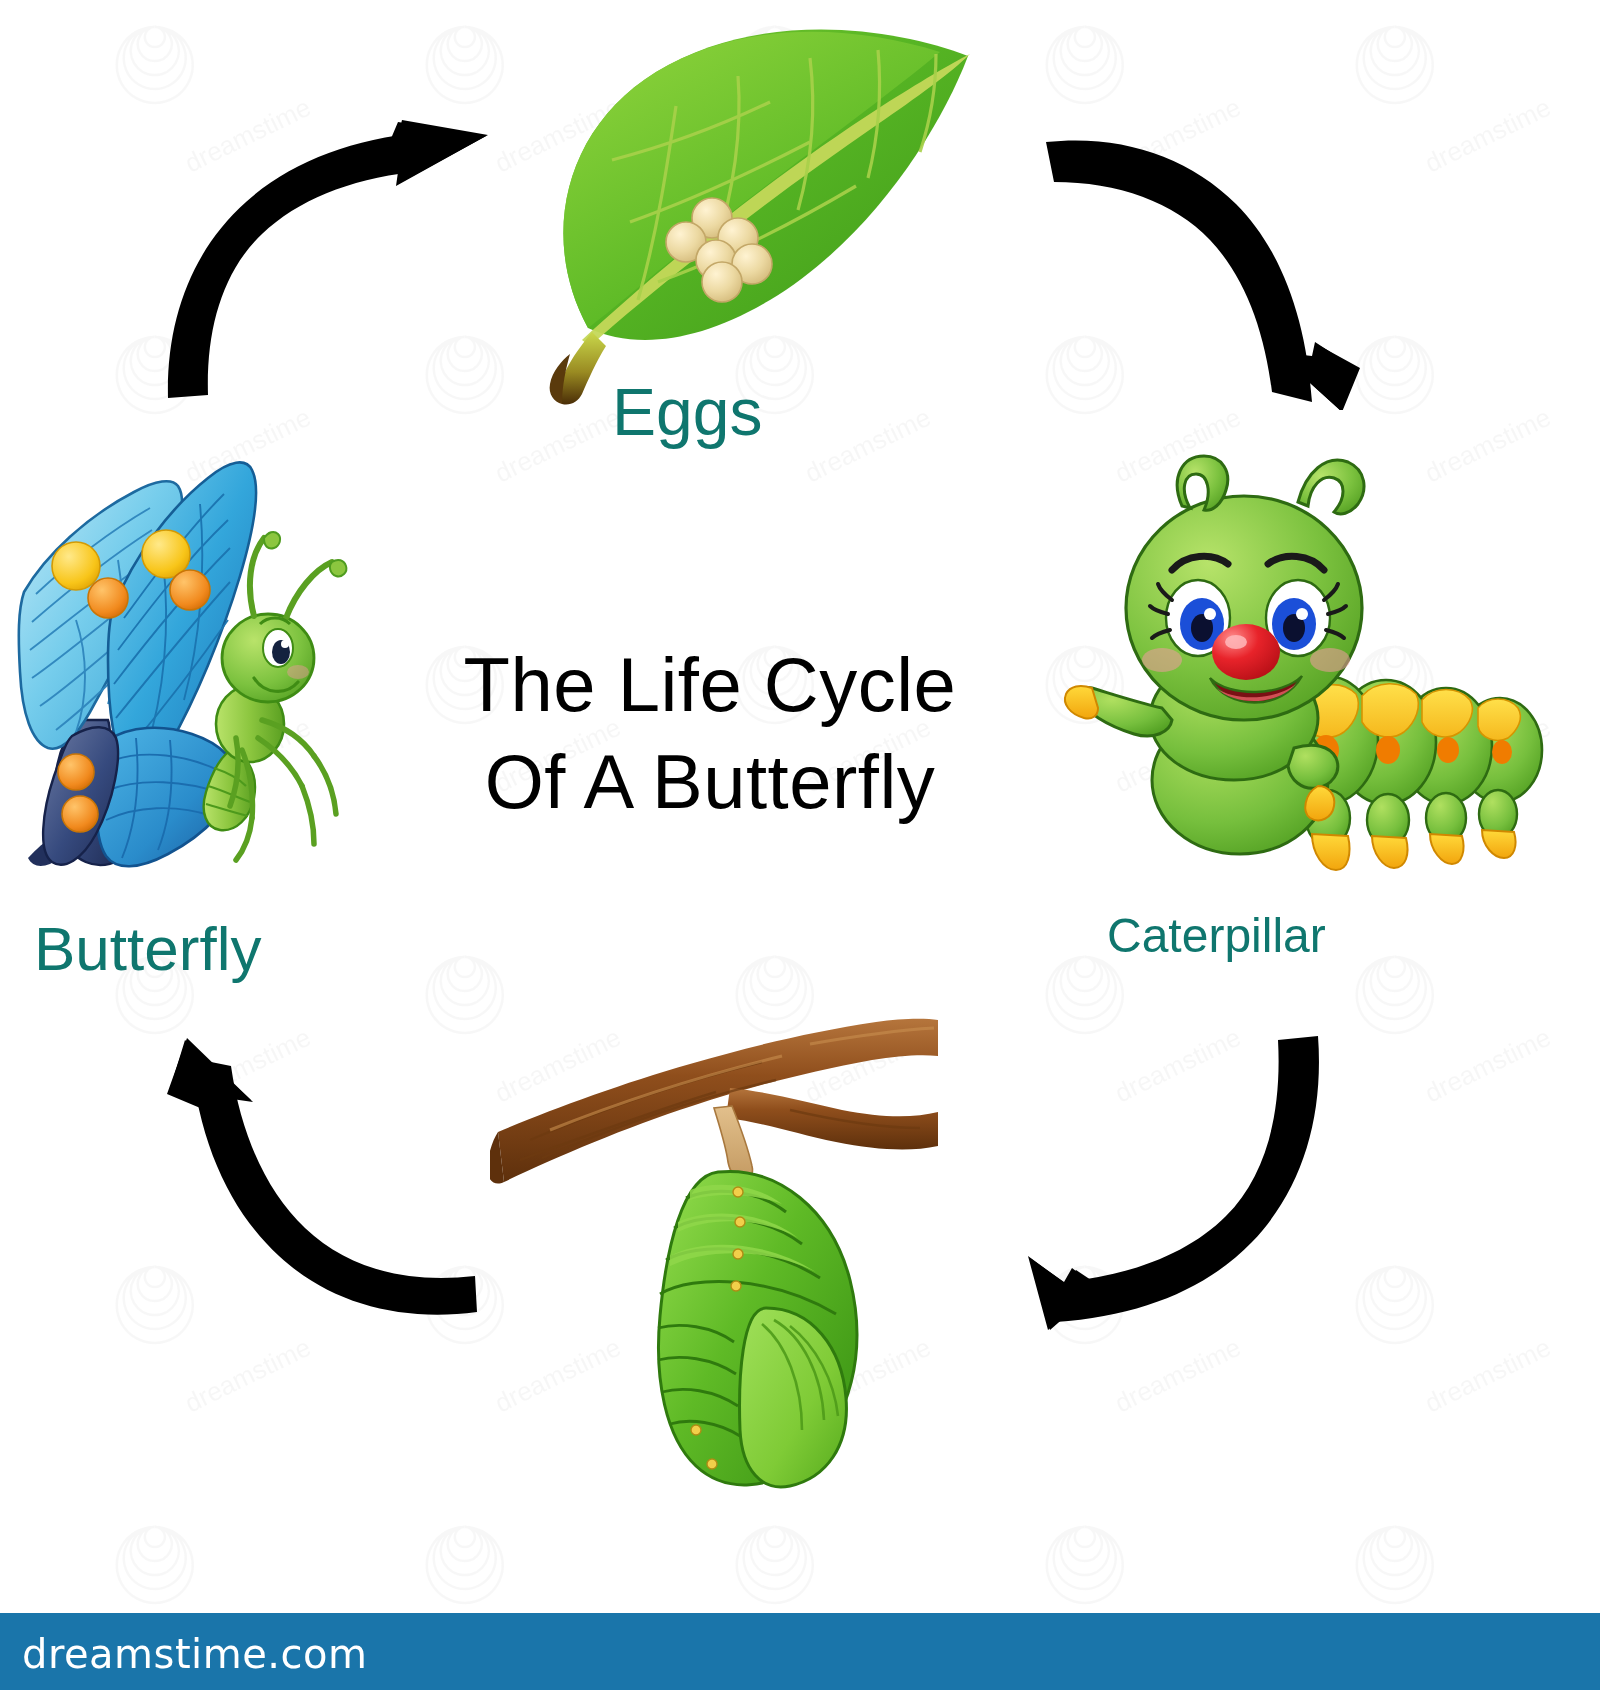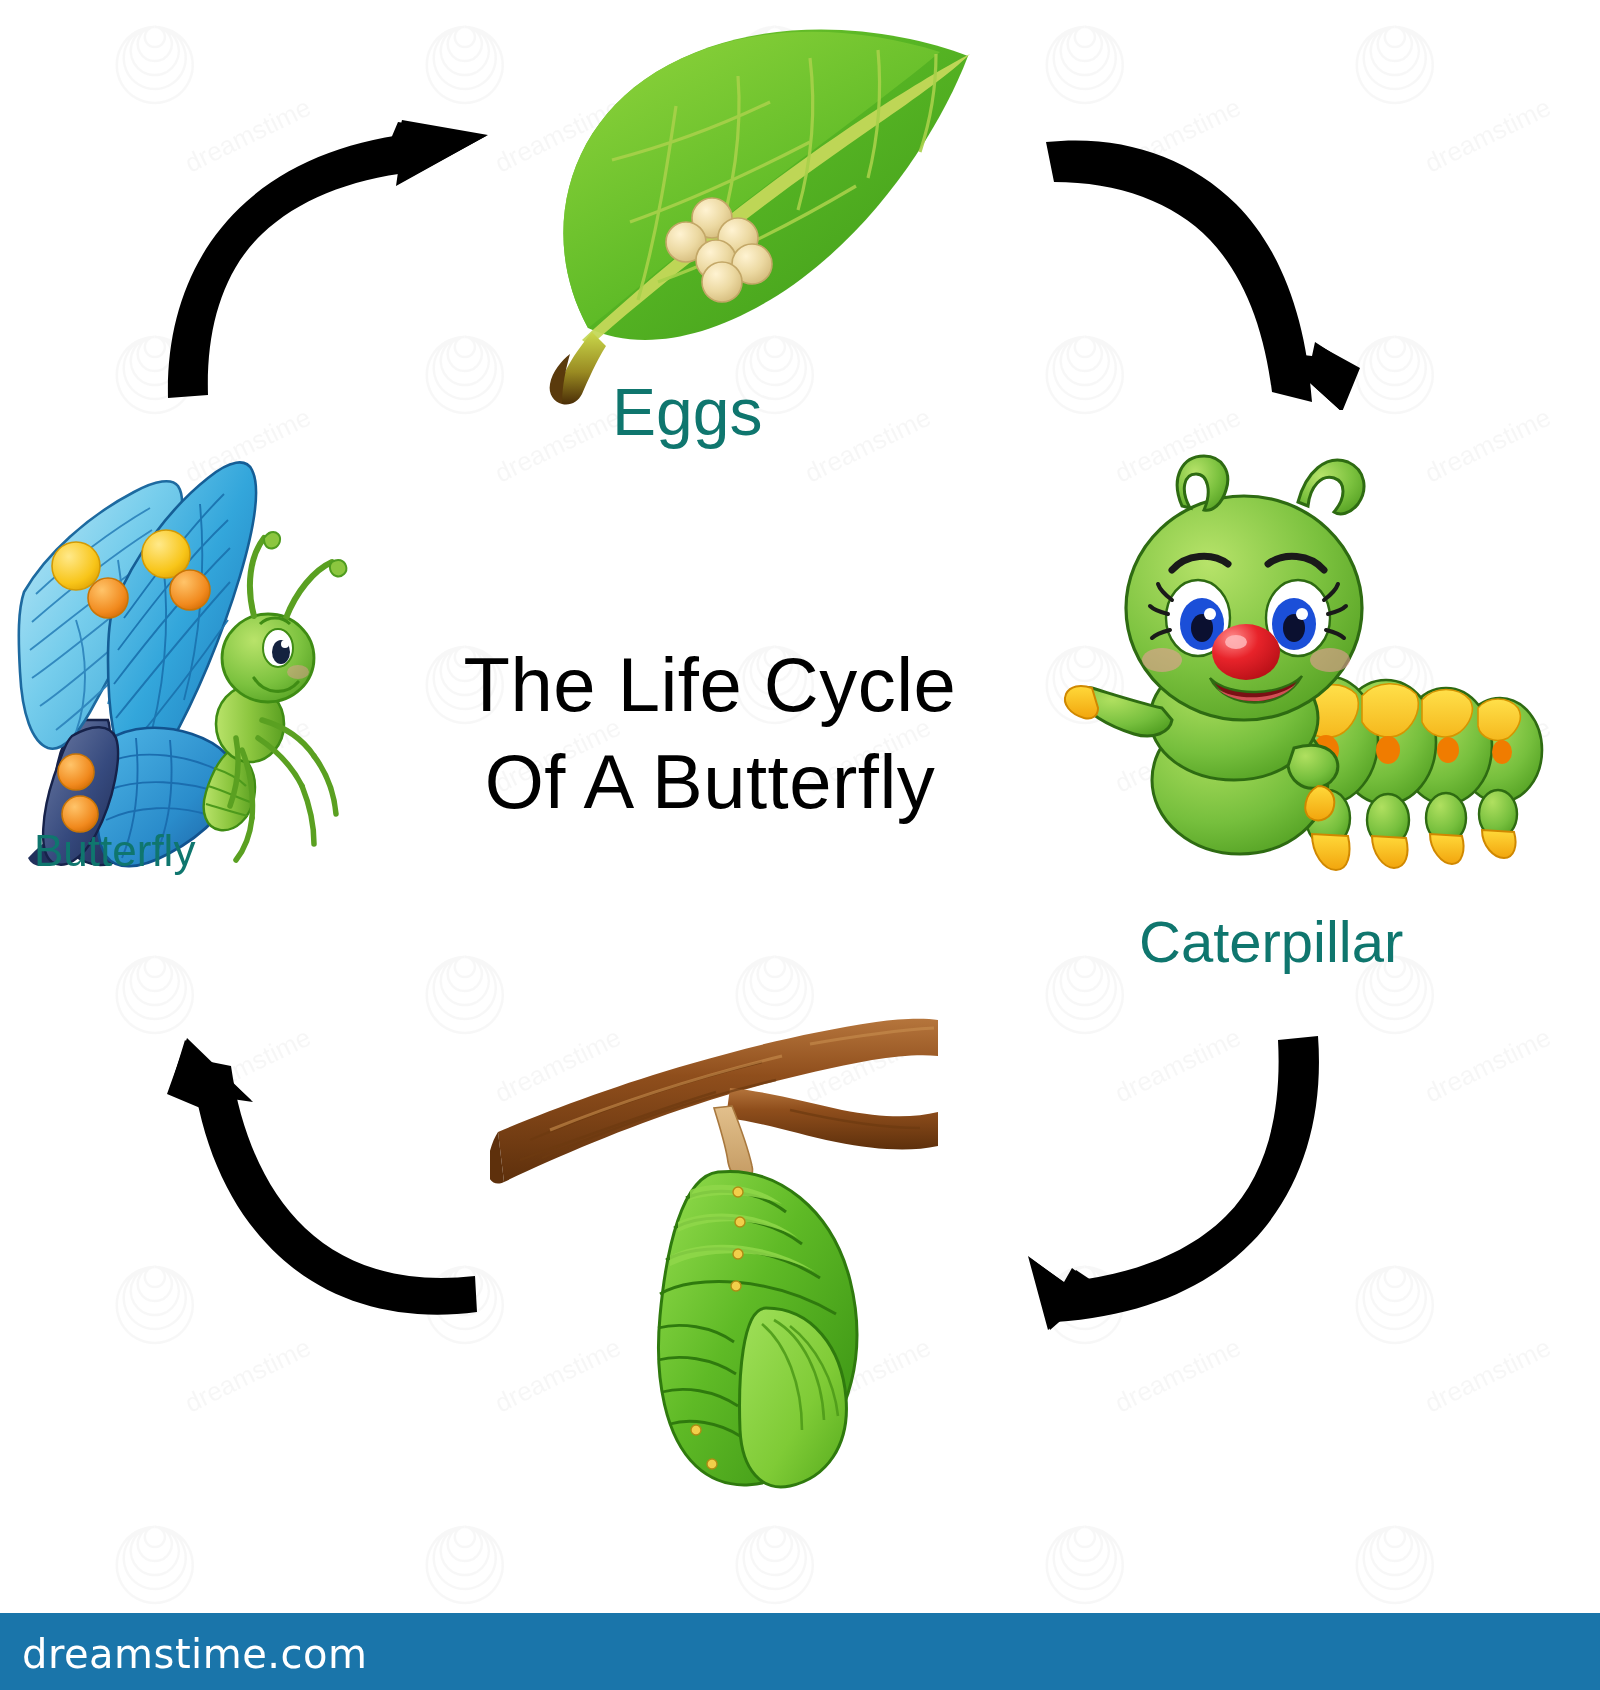--- a/index.html
+++ b/index.html
@@ -6,22 +6,22 @@
   html,body{margin:0;padding:0;background:#ffffff;}
   body{width:1600px;height:1690px;position:relative;overflow:hidden;
        font-family:"Liberation Sans","DejaVu Sans",sans-serif;}
 
   #canvas{position:absolute;left:0;top:0;width:1600px;height:1613px;background:#fff;overflow:hidden;}
 
   .stage-label{position:absolute;color:#0f766e;white-space:nowrap;
        font-family:"Liberation Sans","DejaVu Sans",sans-serif;font-weight:400;}
 
   #label-eggs       {left:612px; top:374px;  font-size:66px;}
-  #label-caterpillar{left:1107px;top:908px;  font-size:58px;margin-left:32px;}
-  #label-butterfly  {left:34px;  top:826px;  font-size:44px;}
+  #label-caterpillar{left:1107px;top:908px;  font-size:48px;}
+  #label-butterfly  {left:34px;  top:913px;  font-size:62px;}
   #label-pupa       {left:836px; top:1348px; font-size:66px;}
 
   #center-title{position:absolute;left:400px;top:636px;width:620px;
        text-align:center;color:#000000;font-size:76px;line-height:1.28;
        font-weight:400;letter-spacing:.5px;}
   #center-title .t-line{display:block;}
 
   .art{position:absolute;}
   #art-leaf      {left:470px; top:10px;   width:520px;height:400px;}
   #art-caterpillar{left:1030px;top:450px;  width:560px;height:440px;}

